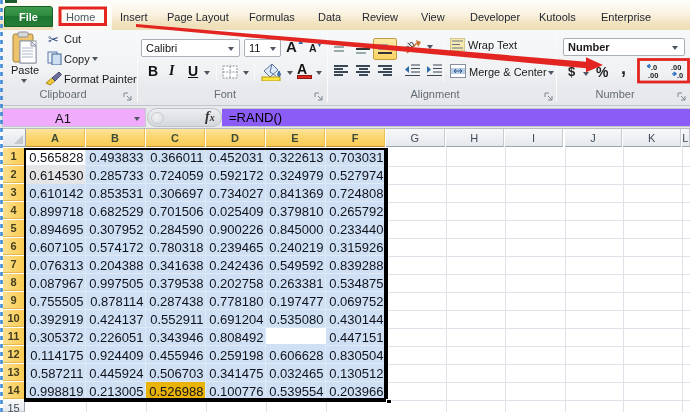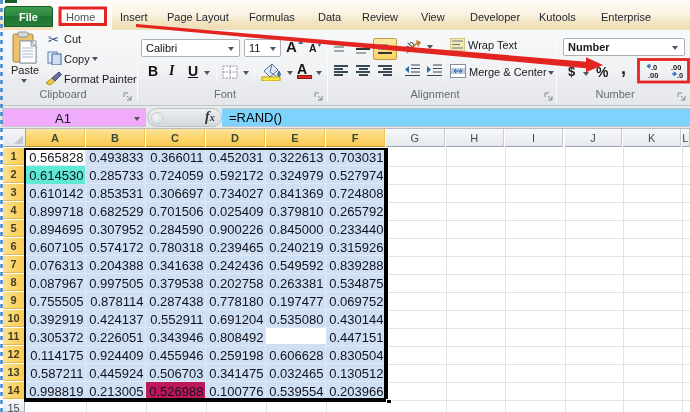--- a/index.html
+++ b/index.html
@@ -36,21 +36,21 @@
 
 
 #fbar { left:0; top:106px; width:690px; height:23px; background:#e7e9eb;
   border-bottom:1px solid #b7bcc2; }
 #fbar div { position:absolute; }
 #namebox { left:2px; top:2px; width:144px; height:19px; background:#f0abfc;
   border:1px solid #c2c7cc; font-size:13px; color:#111; }
 #fxzone { left:147px; top:2px; width:75px; height:19px;
   background:linear-gradient(#eceef0,#d5d9dc); border:1px solid #bcc2c8;
   border-radius:9.5px; }
-#finput { left:222px; top:2px; width:468px; height:19px; background:#7dd3fc;
+#finput { left:222px; top:2px; width:468px; height:19px; background:#8b5cf6;
   border-top:1px solid #c2c7cc; border-bottom:1px solid #c2c7cc;
   font-size:13px; color:#000; line-height:18px;padding-left:12px; }
 
 
 #grid { left:0; top:129px; width:690px; height:283px; background:#fff; }
 #grid div { position:absolute; }
 #corner { left:3px; top:0; width:23px; height:18px;
   background:linear-gradient(#f6f7f8,#e3e6ea); border-right:1px solid #9aa4af;
   border-bottom:1px solid #9aa4af; }
 #corner:after { content:""; position:absolute; right:2px; bottom:2px;
@@ -292,21 +292,21 @@
 <div class="rh sel" style="top:217px;height:17px;line-height:17px">12</div>
 <div class="rh sel" style="top:235px;height:17px;line-height:17px">13</div>
 <div class="rh sel" style="top:253px;height:17px;line-height:17px">14</div>
 <div class="rh norm" style="top:271px;height:12px;line-height:16px">15</div>
     <div class="cell" style="left:26px;top:19px;width:60px;height:18px;background:#ffffff">0.565828</div>
 <div class="cell" style="left:86px;top:19px;width:60px;height:18px;background:#cfe0f4">0.493833</div>
 <div class="cell" style="left:146px;top:19px;width:60px;height:18px;background:#cfe0f4">0.366011</div>
 <div class="cell" style="left:206px;top:19px;width:60px;height:18px;background:#cfe0f4">0.452031</div>
 <div class="cell" style="left:266px;top:19px;width:60px;height:18px;background:#cfe0f4">0.322613</div>
 <div class="cell" style="left:326px;top:19px;width:60px;height:18px;background:#cfe0f4">0.703031</div>
-<div class="cell" style="left:26px;top:37px;width:60px;height:24px;background:#5eead4">0.614530</div>
+<div class="cell" style="left:26px;top:37px;width:60px;height:24px;background:#e5e5e5">0.614530</div>
 <div class="cell" style="left:86px;top:37px;width:60px;height:18px;background:#cfe0f4">0.285733</div>
 <div class="cell" style="left:146px;top:37px;width:60px;height:18px;background:#cfe0f4">0.724059</div>
 <div class="cell" style="left:206px;top:37px;width:60px;height:18px;background:#cfe0f4">0.592172</div>
 <div class="cell" style="left:266px;top:37px;width:60px;height:18px;background:#cfe0f4">0.324979</div>
 <div class="cell" style="left:326px;top:37px;width:60px;height:18px;background:#cfe0f4">0.527974</div>
 <div class="cell" style="left:26px;top:55px;width:60px;height:18px;background:#cfe0f4">0.610142</div>
 <div class="cell" style="left:86px;top:55px;width:60px;height:18px;background:#cfe0f4">0.853531</div>
 <div class="cell" style="left:146px;top:55px;width:60px;height:18px;background:#cfe0f4">0.306697</div>
 <div class="cell" style="left:206px;top:55px;width:60px;height:18px;background:#cfe0f4">0.734027</div>
 <div class="cell" style="left:266px;top:55px;width:60px;height:18px;background:#cfe0f4">0.841369</div>
@@ -366,21 +366,21 @@
 <div class="cell" style="left:266px;top:217px;width:60px;height:18px;background:#cfe0f4">0.606628</div>
 <div class="cell" style="left:326px;top:217px;width:60px;height:18px;background:#cfe0f4">0.830504</div>
 <div class="cell" style="left:26px;top:235px;width:60px;height:18px;background:#cfe0f4">0.587211</div>
 <div class="cell" style="left:86px;top:235px;width:60px;height:18px;background:#cfe0f4">0.445924</div>
 <div class="cell" style="left:146px;top:235px;width:60px;height:18px;background:#cfe0f4">0.506703</div>
 <div class="cell" style="left:206px;top:235px;width:60px;height:18px;background:#cfe0f4">0.341475</div>
 <div class="cell" style="left:266px;top:235px;width:60px;height:18px;background:#cfe0f4">0.032465</div>
 <div class="cell" style="left:326px;top:235px;width:60px;height:18px;background:#cfe0f4">0.130512</div>
 <div class="cell" style="left:26px;top:253px;width:60px;height:18px;background:#cfe0f4">0.998819</div>
 <div class="cell" style="left:86px;top:253px;width:60px;height:18px;background:#cfe0f4">0.213005</div>
-<div class="cell" style="left:146px;top:253px;width:60px;height:18px;background:#be185d">0.526988</div>
+<div class="cell" style="left:146px;top:253px;width:60px;height:18px;background:#eab308">0.526988</div>
 <div class="cell" style="left:206px;top:253px;width:60px;height:18px;background:#cfe0f4">0.100776</div>
 <div class="cell" style="left:266px;top:253px;width:60px;height:18px;background:#cfe0f4">0.539554</div>
 <div class="cell" style="left:326px;top:253px;width:60px;height:18px;background:#cfe0f4">0.203966</div>
     <div class="gl" style="left:386px;top:37px;width:304px;height:1px"></div>
 <div class="gl" style="left:386px;top:55px;width:304px;height:1px"></div>
 <div class="gl" style="left:386px;top:73px;width:304px;height:1px"></div>
 <div class="gl" style="left:386px;top:91px;width:304px;height:1px"></div>
 <div class="gl" style="left:386px;top:109px;width:304px;height:1px"></div>
 <div class="gl" style="left:386px;top:127px;width:304px;height:1px"></div>
 <div class="gl" style="left:386px;top:145px;width:304px;height:1px"></div>

